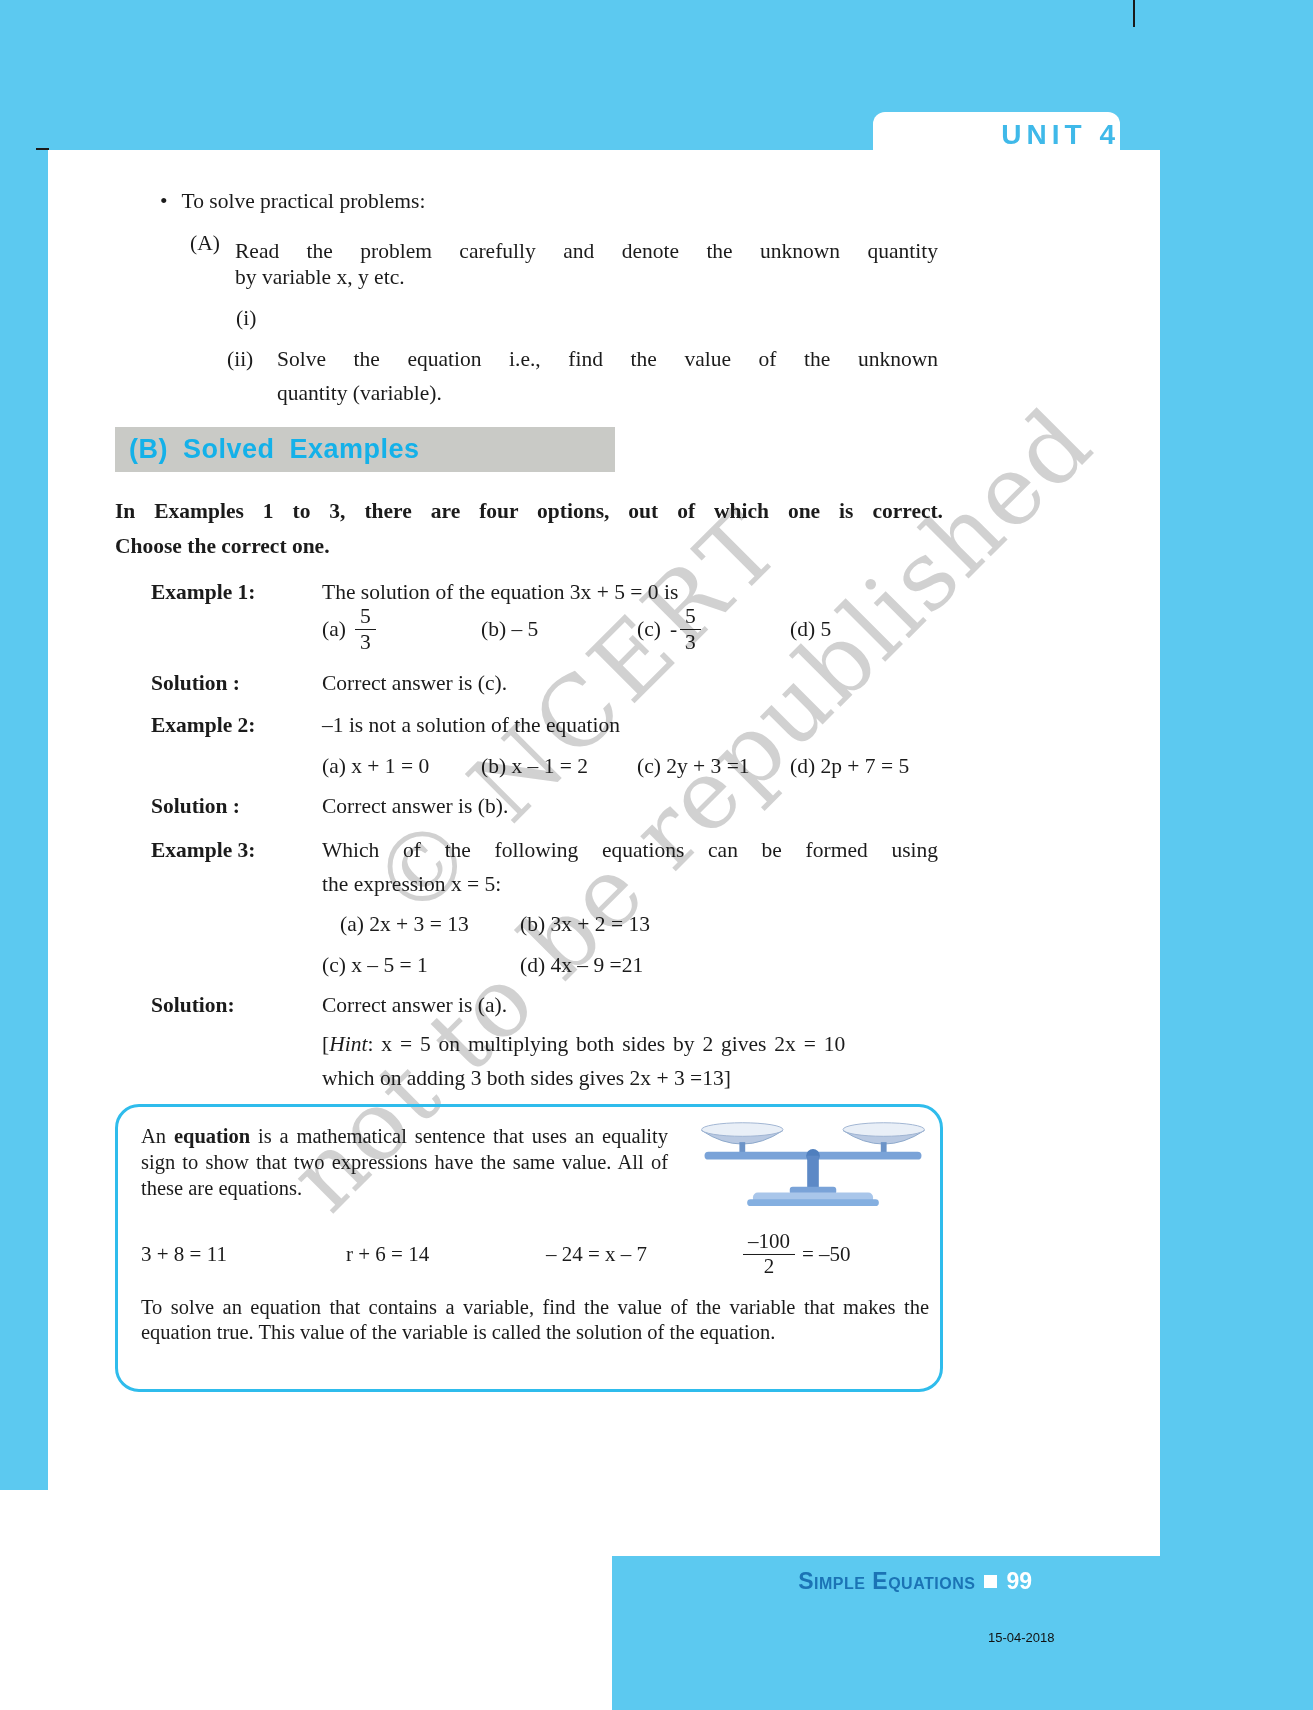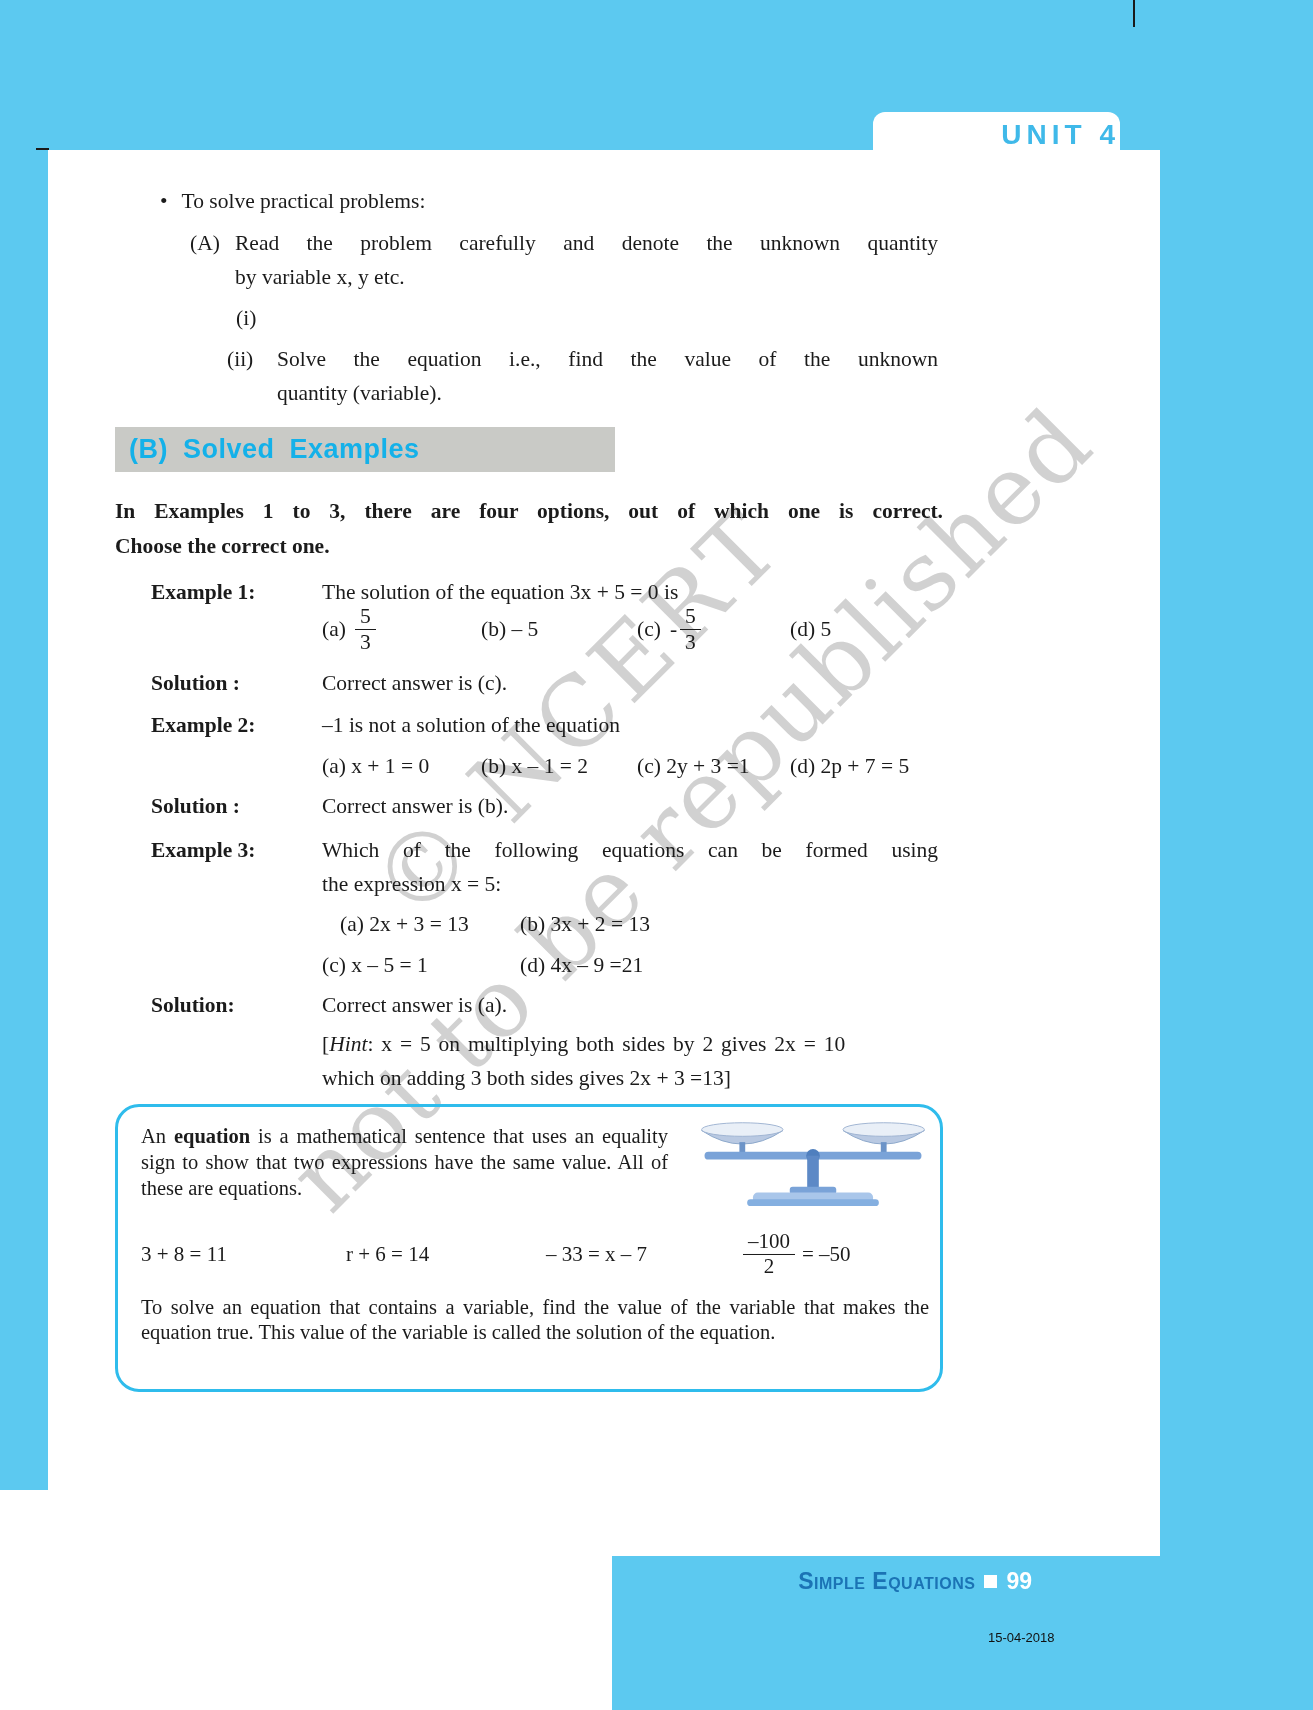--- a/index.html
+++ b/index.html
@@ -83,21 +83,21 @@
 
   <div class="crop-v"></div>
   <div class="crop-h"></div>
 
   <div class="t" style="left:160px;top:186px;display:flex;gap:14px;">
     <span>•</span>
     <span>To solve practical problems:</span>
   </div>
 
   <div class="t" style="left:190px;top:228px;">(A)</div>
-  <div class="t jl" style="left:235px;top:228px;width:703px;">Read the problem carefully and denote the unknown quantity</div>
+  <div class="t jl" style="left:235px;top:236px;width:703px;">Read the problem carefully and denote the unknown quantity</div>
   <div class="t" style="left:235px;top:262px;">by variable x, y etc.</div>
 
   <div class="t" style="left:236px;top:303px;">(i)</div>
 
   <div class="t" style="left:227px;top:344px;">(ii)</div>
   <div class="t jl" style="left:277px;top:344px;width:661px;">Solve the equation i.e., find the value of the unknown</div>
   <div class="t" style="left:277px;top:378px;">quantity (variable).</div>
 
   <div class="heading-bar">
     <span>(B) Solved Examples</span>
@@ -172,21 +172,21 @@
         <rect x="114" y="42" width="12" height="34" fill="#5d89c6"></rect>
         <rect x="96" y="74" width="48" height="8" rx="3" fill="#7aa3d8"></rect>
         <rect x="58" y="80" width="124" height="12" rx="5" fill="#a9c6ea"></rect>
         <rect x="52" y="87" width="136" height="7" rx="3.5" fill="#84afe0"></rect>
       </svg>
     </div>
 
     <div class="eqrow">
       <span class="eq" style="left:23px;">3 + 8 = 11</span>
       <span class="eq" style="left:228px;">r + 6 = 14</span>
-      <span class="eq" style="left:428px;">– 33 = x – 7</span>
+      <span class="eq" style="left:428px;">– 24 = x – 7</span>
       <span class="eq eq4wrap" style="left:625px;">
         <span class="frac">
           <span class="fnum">–100</span>
           <span class="fden">2</span>
         </span>
         <span>= –50</span>
       </span>
     </div>
 
     <div class="p2">To solve an equation that contains a variable, find the value of the variable that makes the equation true. This value of the variable is called the solution of the equation.</div>

